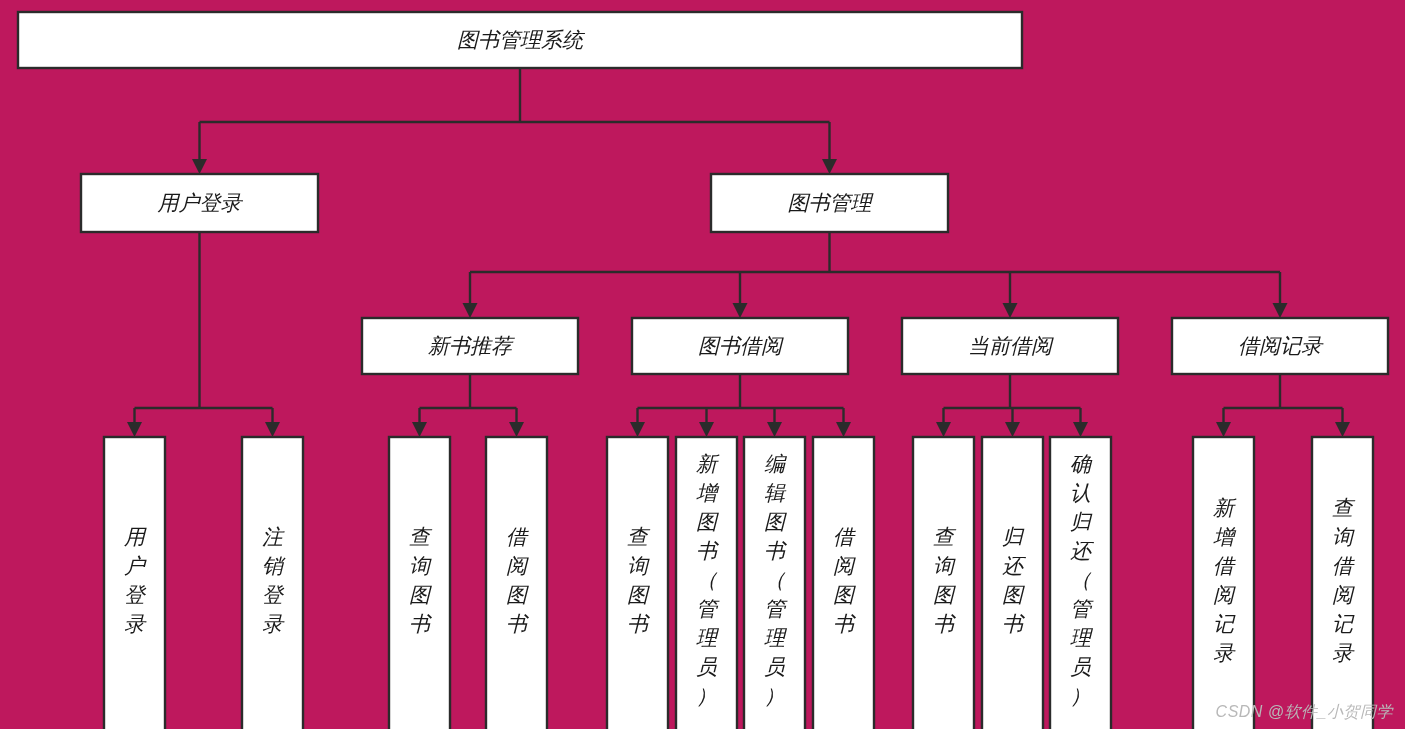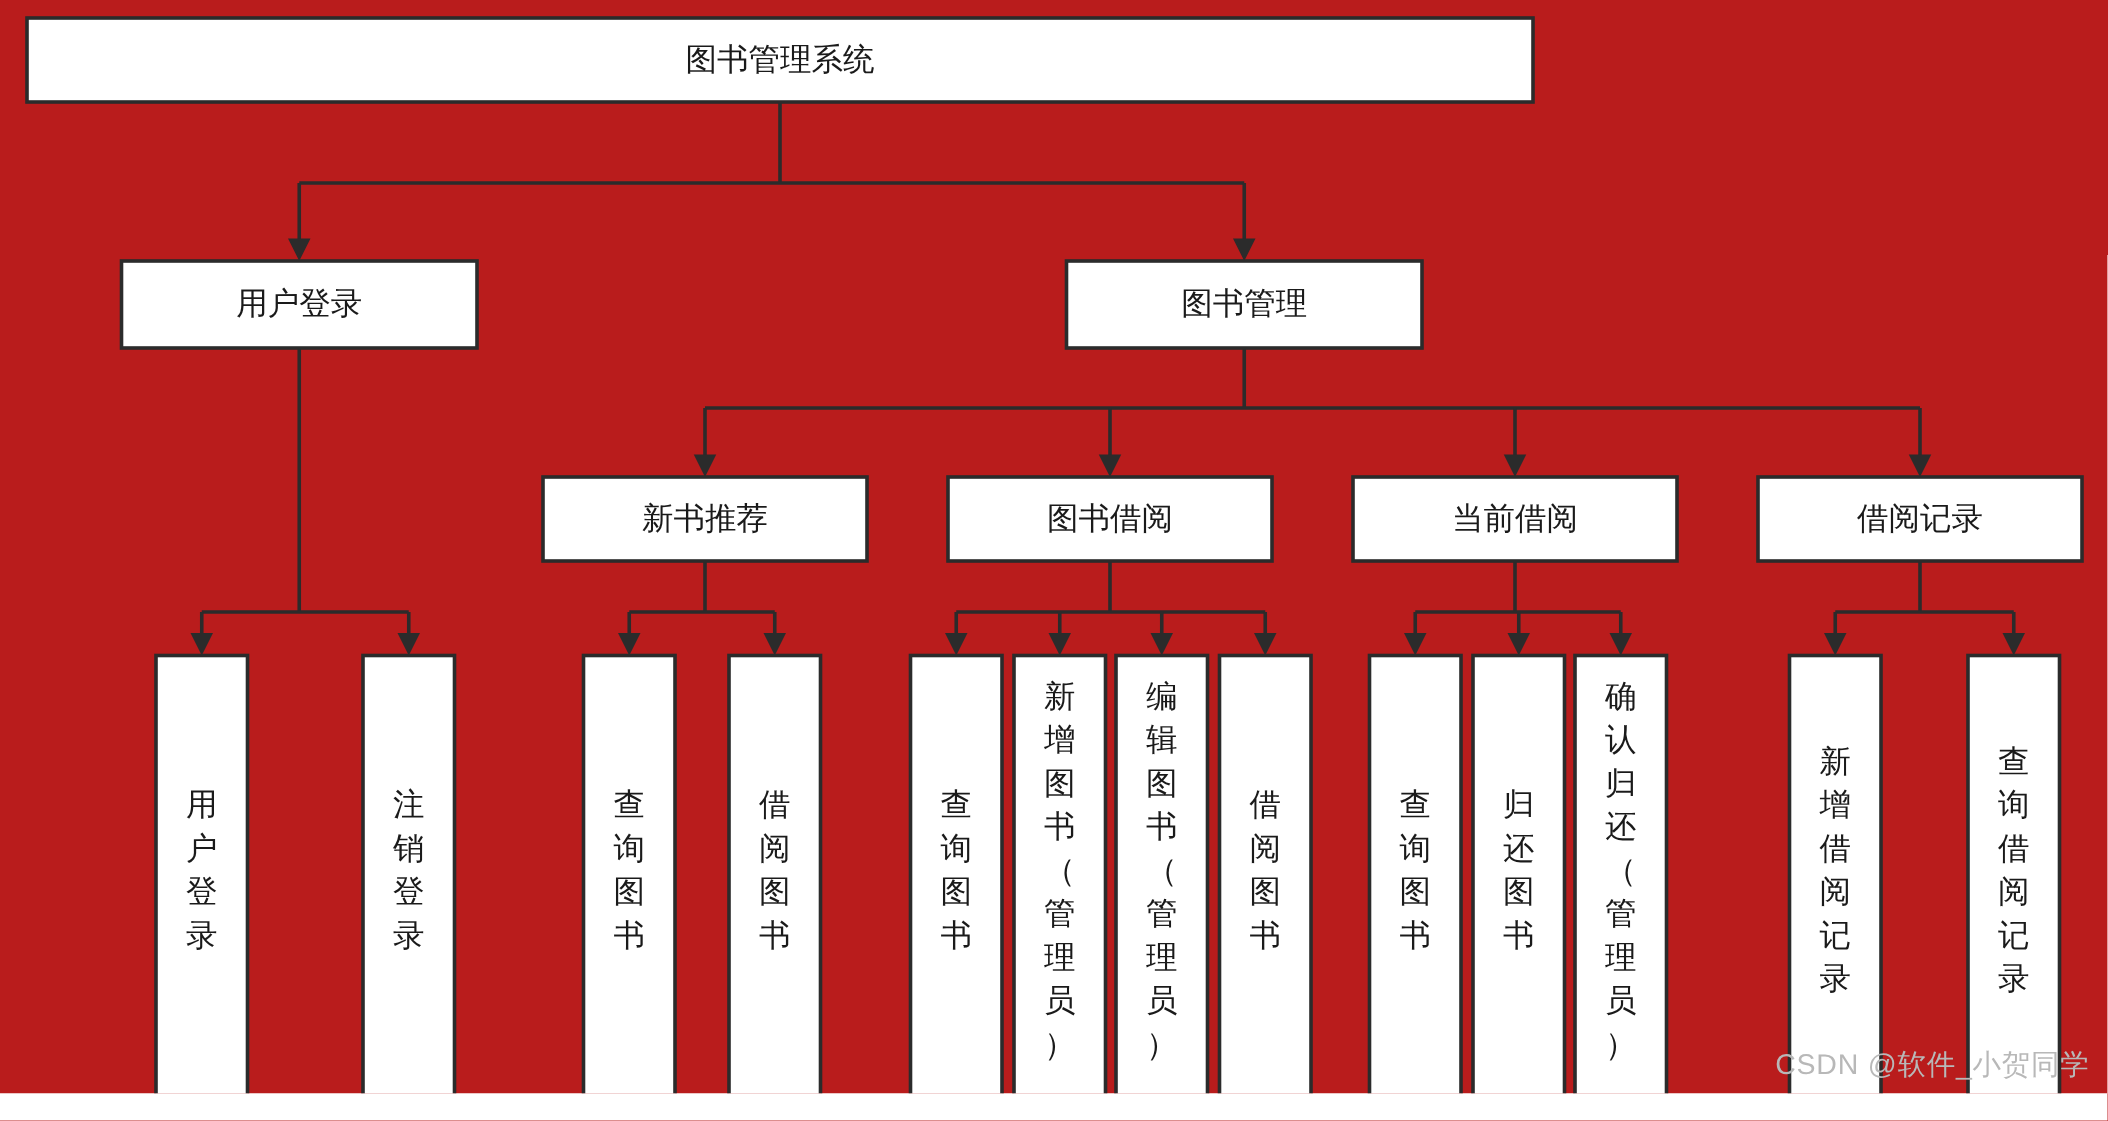--- a/index.html
+++ b/index.html
@@ -4,23 +4,24 @@
 <style>
   html, body {
     margin: 0;
     padding: 0;
     background: #ffffff;
   }
   #stage {
     position: relative;
     width: 1405px;
     height: 729px;
-    background: #b91c1c;
+    background: #be185d;
     font-family: "Liberation Sans", "DejaVu Sans", sans-serif;
     overflow: hidden;
+    font-style: italic;
   }
   svg#diagram {
     position: absolute;
     top: 0; left: 0;
     width: 1405px;
     height: 747px;
     display: block;
   }
   .node-box {
     fill: #ffffff;
@@ -49,21 +50,21 @@
     font-family: "Liberation Sans", "DejaVu Sans", sans-serif;
     fill: #1a1a1a;
     font-size: 21px;
     text-anchor: middle;
   }
   .watermark {
     position: absolute;
     right: 12px;
     bottom: 6px;
     font-family: "Liberation Sans", "DejaVu Sans", sans-serif;
-    font-size: 19px;
+    font-size: 16px;
     color: #b8b8b8;
     white-space: nowrap;
     letter-spacing: 0.5px;
     pointer-events: none;
   }
 </style>
 </head>
 <body>
 
 <div id="stage">

